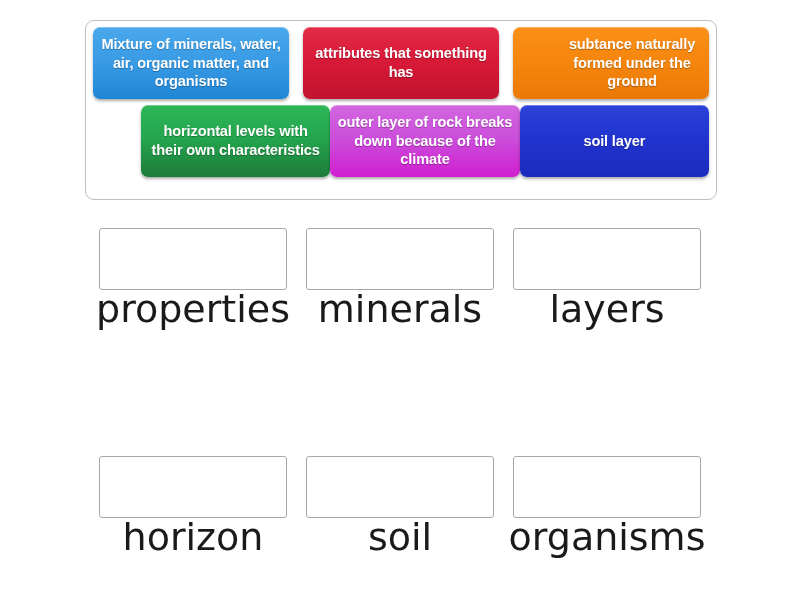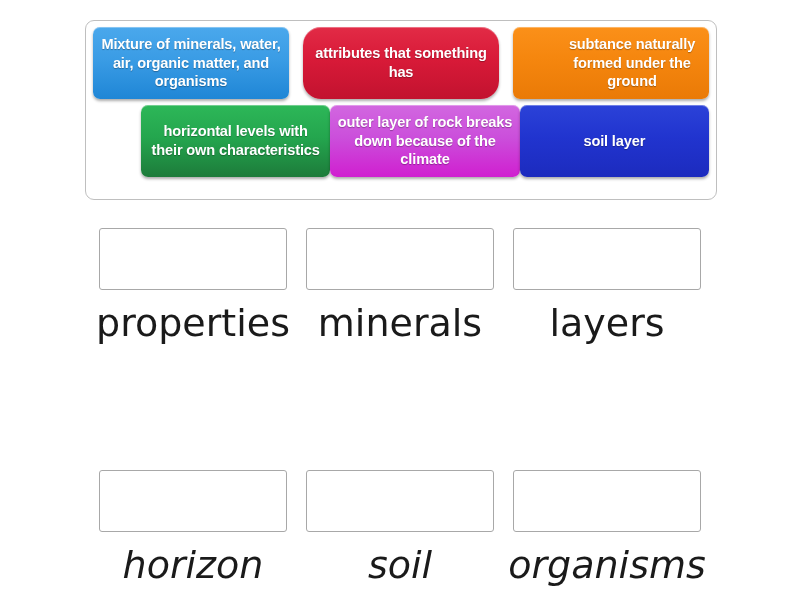--- a/index.html
+++ b/index.html
@@ -54,56 +54,56 @@
     padding: 2px 6px;
     text-shadow: 0 1px 1px rgba(0,0,0,0.30);
     box-shadow: 0 2px 3px rgba(0,0,0,0.33), inset 0 1px 0 rgba(255,255,255,0.33);
     cursor: pointer;
     user-select: none;
   }
 
   .tile-text { display: block; }
 
   .tile.c-blue    { background: linear-gradient(180deg, #4aa8ec 0%, #3a9ce5 45%, #1f86d6 100%); }
-  .tile.c-red     { background: linear-gradient(180deg, #e22b46 0%, #d81a38 45%, #c2122f 100%); border-radius: 18px; }
+  .tile.c-red     { background: linear-gradient(180deg, #e22b46 0%, #d81a38 45%, #c2122f 100%); }
   .tile.c-orange  { background: linear-gradient(180deg, #fb9019 0%, #f5860e 45%, #ea7a06 100%); padding-left: 48px; }
   .tile.c-green   { background: linear-gradient(180deg, #2db758 0%, #24a64e 45%, #1d7b3a 100%); }
   .tile.c-magenta { background: linear-gradient(180deg, #d267e0 0%, #cb4fdb 45%, #d01fd0 100%); }
   .tile.c-navy    { background: linear-gradient(180deg, #2b42d8 0%, #2134cf 45%, #1c2bbe 100%); }
 
   
   #answer-grid {
     position: absolute;
     left: 99px;
     top: 228px;
     width: 602px;
   }
   .answer-row {
     display: flex;
     justify-content: space-between;
   }
-  .answer-row.row-2 { margin-top: 126px; font-style: italic; }
+  .answer-row.row-2 { margin-top: 126px; }
 
   .answer-cell {
     width: 188px;
     display: flex;
     flex-direction: column;
     align-items: center;
   }
   .drop-box {
     width: 188px;
     height: 62px;
     box-sizing: border-box;
     background: #ffffff;
     border: 1px solid #a8a8a8;
     border-radius: 3px;
     cursor: pointer;
   }
   .answer-label {
-    margin-top: 14px;
+    margin-top: 0;
     font-size: 38px;
     font-weight: normal;
     color: #1a1a1a;
     line-height: 1.05;
     white-space: nowrap;
     font-family: "DejaVu Sans", sans-serif;
     text-align: center;
   }
 </style>
 </head>

